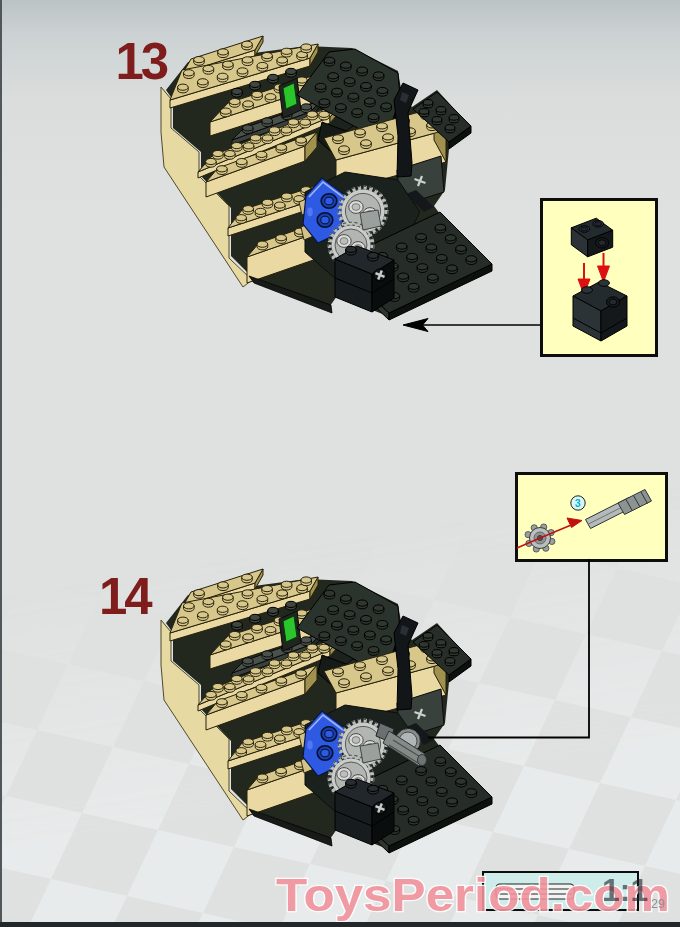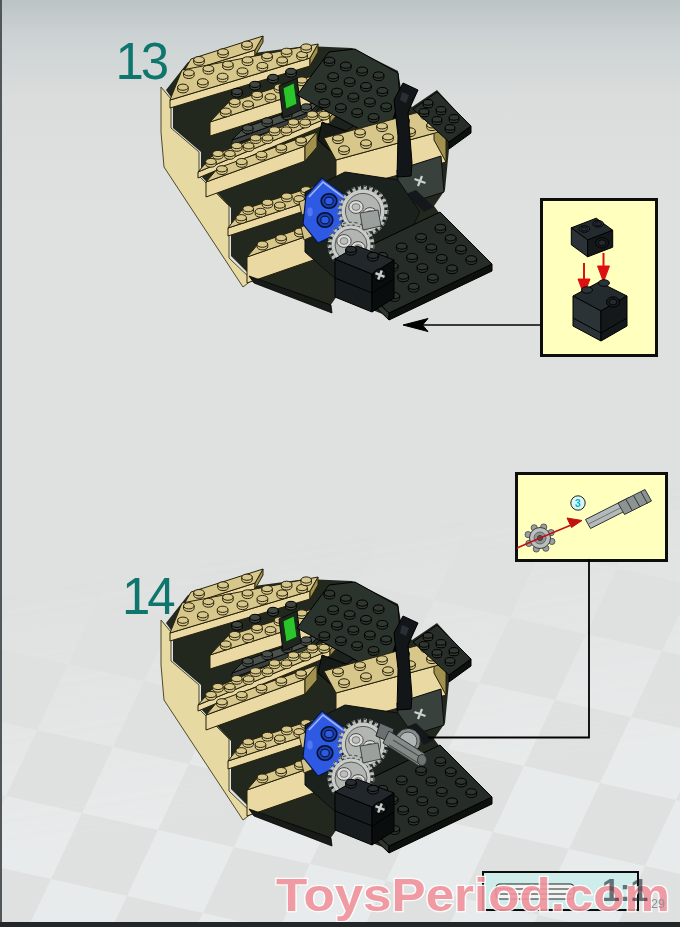--- a/index.html
+++ b/index.html
@@ -1,20 +1,20 @@
 <!DOCTYPE html>
 <html><head><meta charset="utf-8"><style>
 html,body{margin:0;padding:0;}
 body{width:680px;height:927px;position:relative;overflow:hidden;
  font-family:"Liberation Sans",sans-serif;background:#dfe1e0;}
 #bgtop{position:absolute;left:0;top:0;width:680px;height:300px;
  background:linear-gradient(180deg,#bcc3c5 0,#ccd2d3 35px,#dadddc 100px,#dfe1e0 210px);}
 #leftedge{position:absolute;left:0;top:0;width:2px;height:927px;background:#50575a;z-index:40;}
 #botbar{position:absolute;left:0;top:922px;width:680px;height:5px;background:#22272a;z-index:40;}
-.step{position:absolute;font-weight:normal;font-size:51px;color:#0f766e;letter-spacing:-3px;}
+.step{position:absolute;font-weight:bold;font-size:51px;color:#7f1d1d;letter-spacing:-3px;}
 .box{position:absolute;background:#ffffbe;border:3px solid #0d0d0d;}
 #svgmain{position:absolute;left:0;top:0;z-index:5;}
 #wm{position:absolute;left:0;top:0;z-index:30;}
 #pagenum{position:absolute;left:651px;top:897px;font-size:12.5px;font-weight:normal;color:#8d9294;z-index:31;}
 </style></head><body>
 <div id="bgtop"></div>
 <div id="leftedge"></div>
 <div id="botbar"></div>
 <svg id="bgchk" width="680" height="927" style="position:absolute;left:0;top:0">
  <defs>
@@ -28,21 +28,21 @@
    <stop offset="0.74" stop-color="#fff" stop-opacity="0.35"></stop>
    <stop offset="0.9" stop-color="#fff" stop-opacity="0.85"></stop>
   </linearGradient>
   <mask id="fm">
         <rect width="680" height="927" fill="url(#fade)"></rect>
       </mask>
  </defs>
  <rect width="680" height="927" fill="url(#chk)" mask="url(#fm)"></rect>
 </svg>
 <div class="step" id="s13" style="left:115.5px;top:31.5px;">13</div>
-<div class="step" id="s14" style="left:122px;top:566.5px;">14</div>
+<div class="step" id="s14" style="left:99px;top:566.5px;">14</div>
 <div class="box" id="box1" style="left:540px;top:198px;width:112px;height:153px;"></div>
 <div class="box" id="box2" style="left:515px;top:472px;width:147px;height:84px;"></div>
 <div class="box" id="box3" style="left:482px;top:871px;width:153px;height:36px;border-width:2px;background:#cdecea;"></div>
 <svg id="svgmain" width="680" height="927">
 <g>
       <polygon points="166.0,90.0 188.0,62.0 306.0,46.0 352.0,48.0 398.0,71.0 402.0,95.0 412.0,107.0 437.0,90.0 471.0,127.0 449.0,149.0 445.0,190.0 434.0,206.0 440.0,214.0 489.0,262.0 390.0,317.0 337.0,296.0 330.0,306.0 252.0,277.0 231.0,256.0 231.0,208.0 201.0,176.0 201.0,152.0 173.0,128.0 173.0,100.0" fill="#23281f" stroke="none" stroke-width="0"></polygon>
       <polygon points="161.0,87.0 171.0,99.0 171.0,128.0 199.0,152.0 199.0,176.0 229.0,206.0 229.0,258.0 252.0,280.0 243.0,287.0 164.0,167.0 161.0,132.0" fill="#e7d9a2" stroke="#40381a" stroke-width="0.9"></polygon>
       <polygon points="183.0,73.0 255.0,50.0 255.0,56.0 183.0,79.0" fill="#ead9a2" stroke="#26200a" stroke-width="1.0"></polygon>
       <polygon points="255.0,50.0 263.0,36.0 263.0,42.0 255.0,56.0" fill="#a0914e" stroke="#26200a" stroke-width="1.0"></polygon>
       <polygon points="183.0,73.0 255.0,50.0 263.0,36.0 191.0,59.0" fill="#d7c78b" stroke="#26200a" stroke-width="1.0"></polygon>

